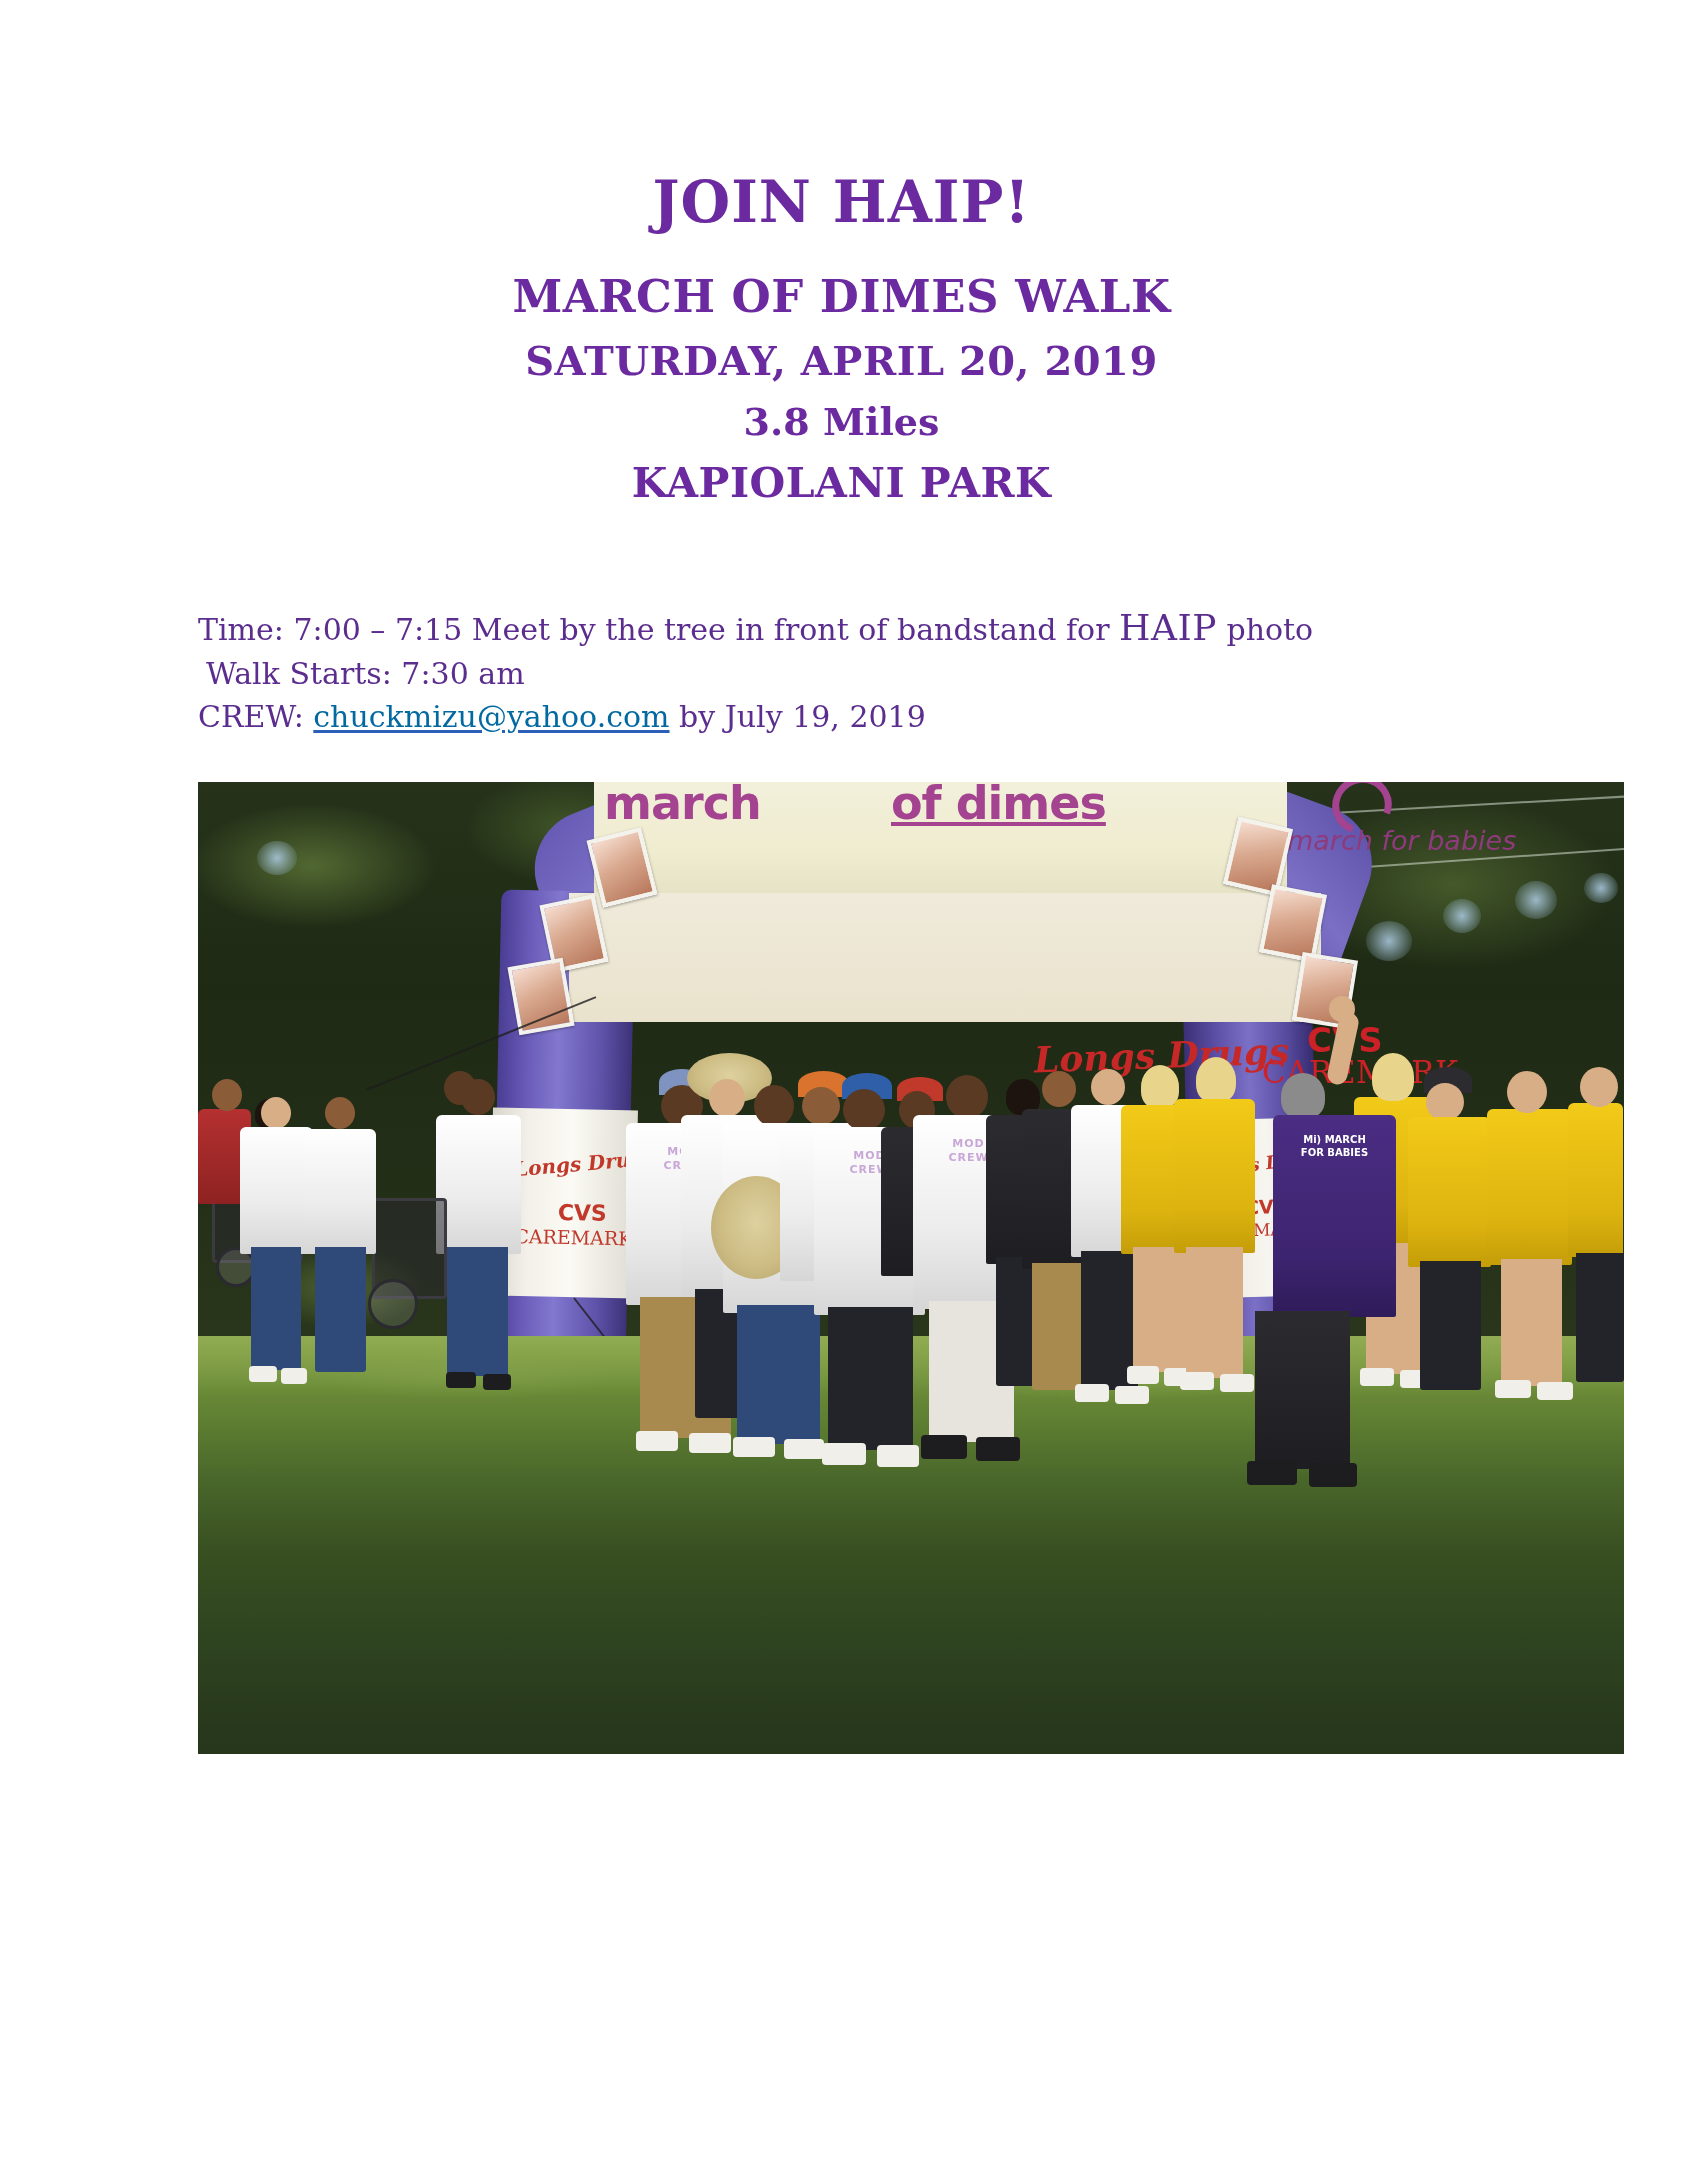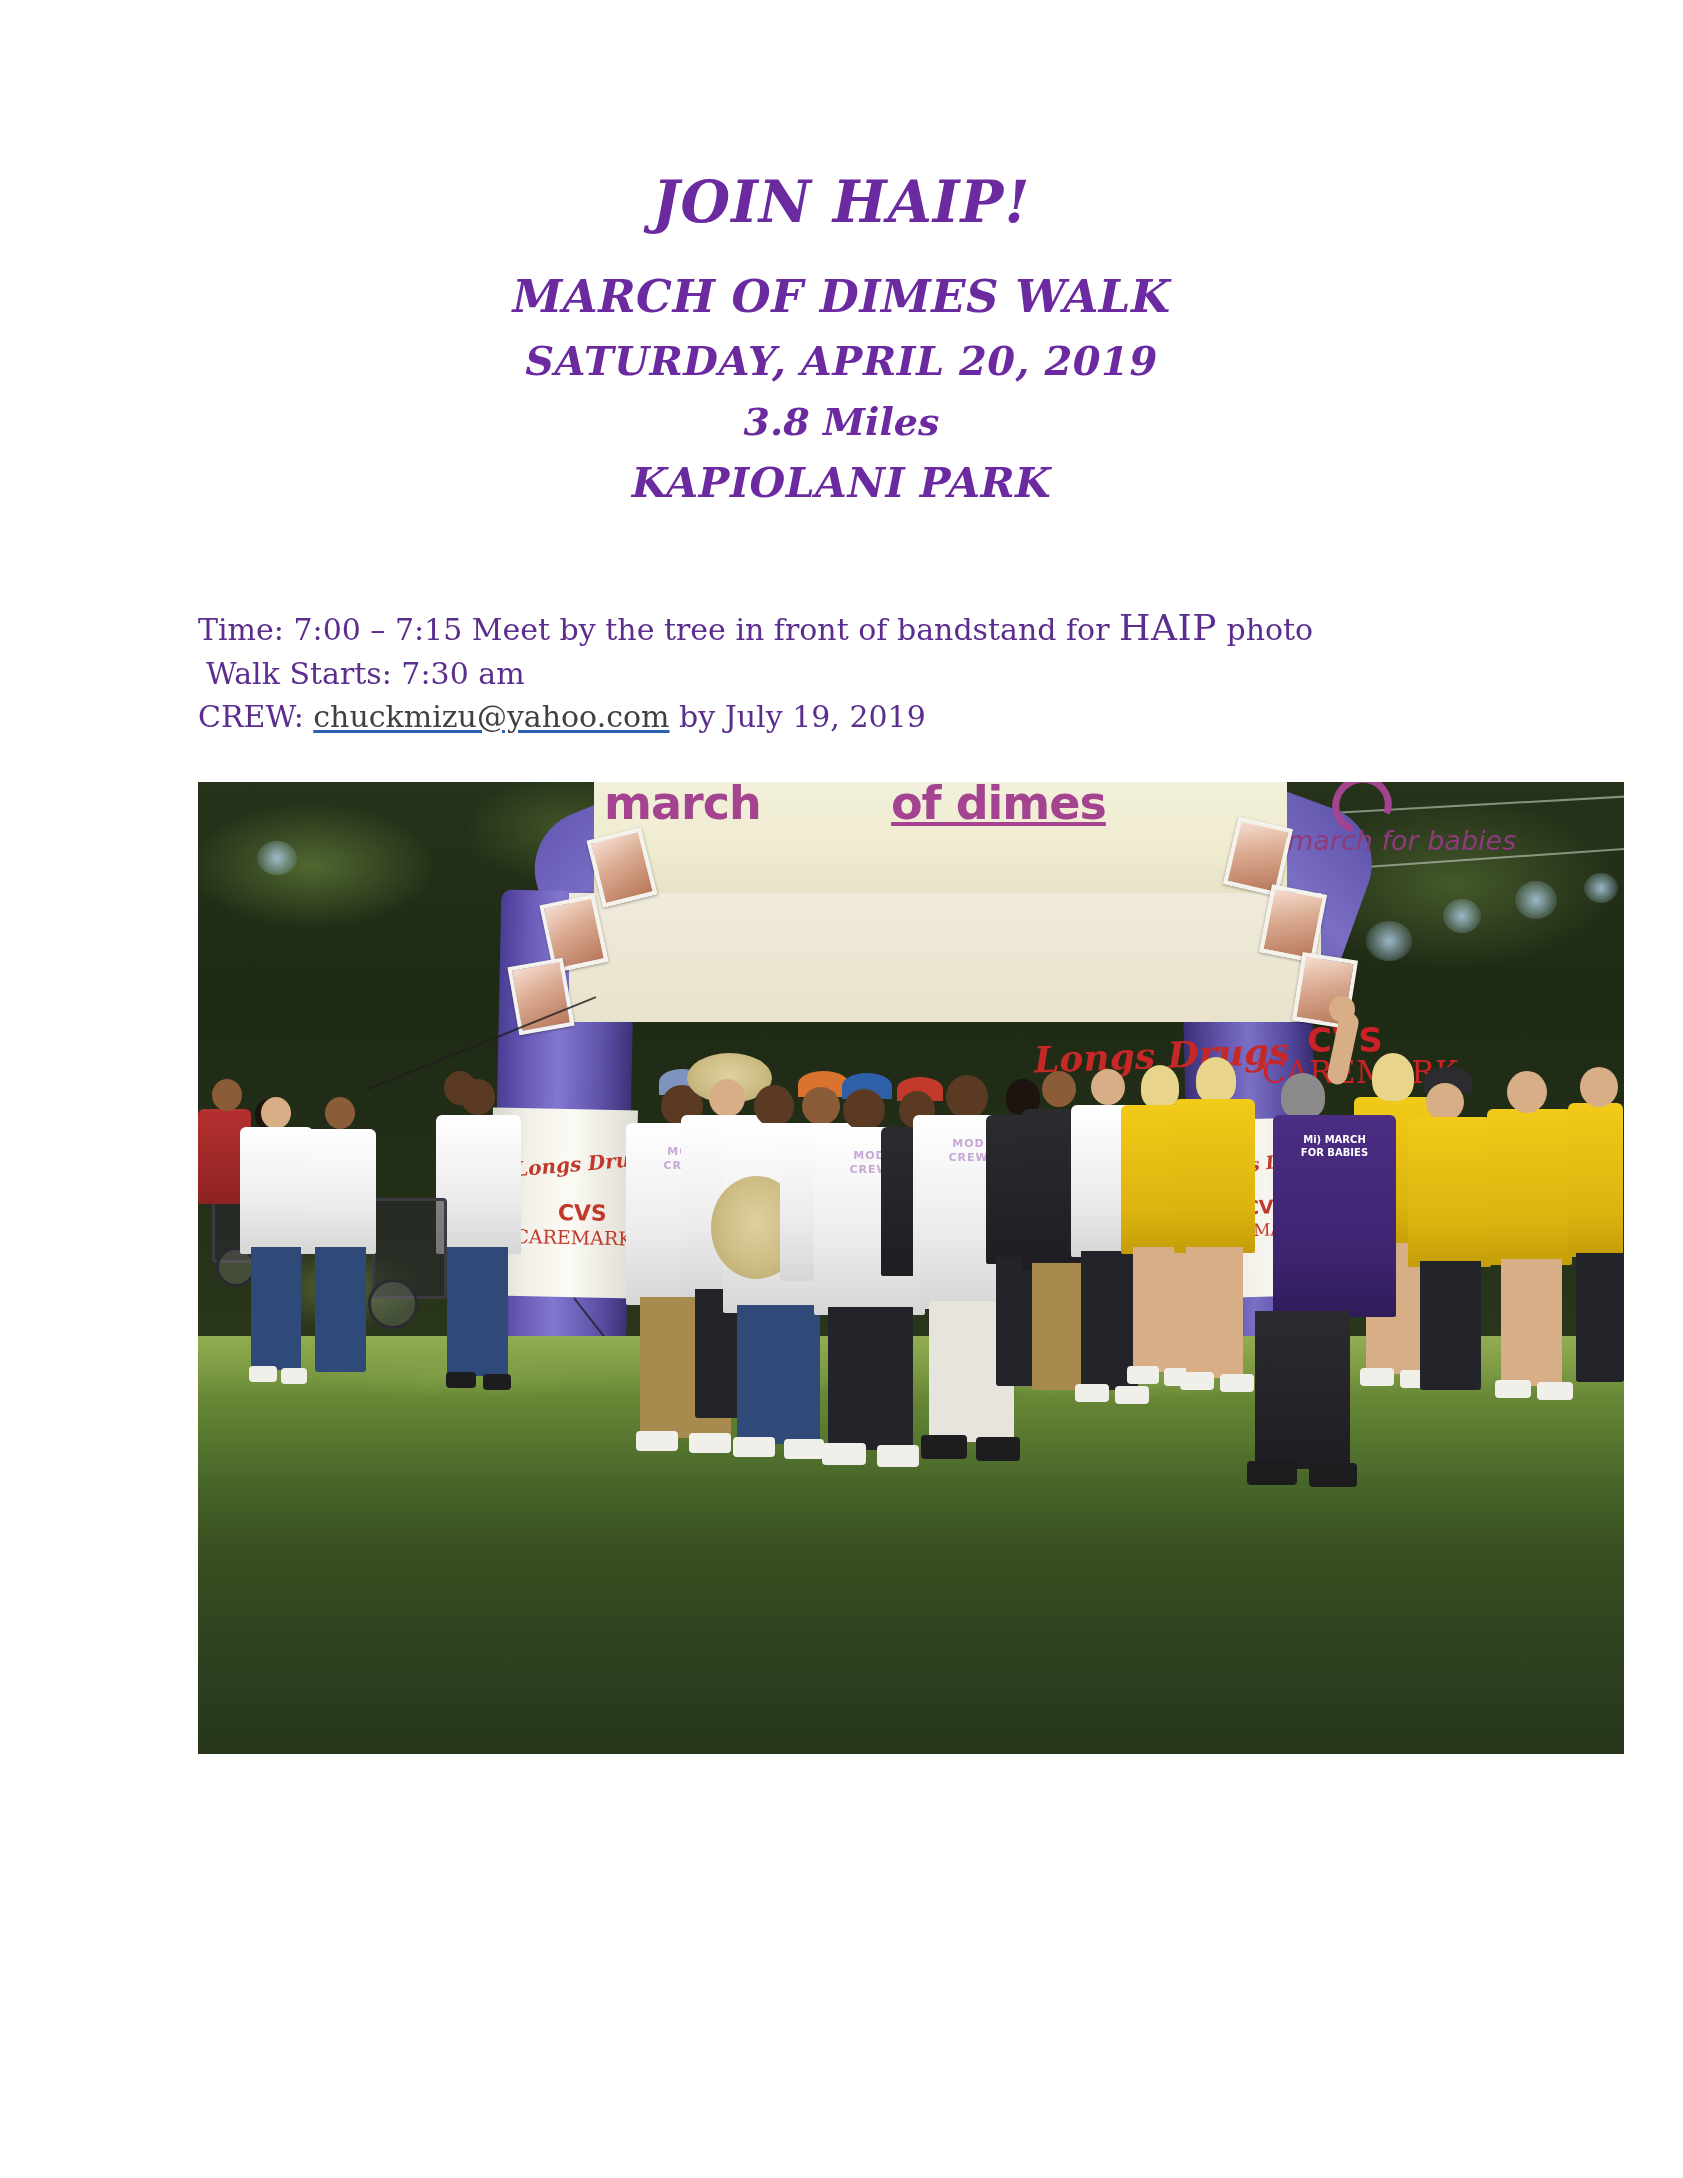--- a/index.html
+++ b/index.html
@@ -22,21 +22,20 @@
     background: #ffffff;
   }
 
   
   .headings {
     position: absolute;
     left: 0;
     top: 173px;
     width: 1683px;
     text-align: center;
-    font-style: italic;
   }
   .h-title {
     color: #6b2aa0;
     font-family: "DejaVu Serif", serif;
     font-weight: bold;
     font-size: 57px;
     letter-spacing: 1px;
     line-height: 1.0;
     margin: 0 0 44px 0;
     padding: 0;
@@ -88,21 +87,21 @@
     font-size: 30px;
     line-height: 1.42;
   }
   .details .line { white-space: nowrap; }
   .details .haip {
     font-size: 36px;
     letter-spacing: 0.5px;
   }
   .details .indent { padding-left: 8px; }
   .mail-link {
-    color: #404040;
+    color: #0369a1;
     text-decoration-color: #2b5fb8;
     text-underline-offset: 3px;
   }
 
   
   .photo {
     position: absolute;
     left: 198px;
     top: 782px;
     width: 1426px;

